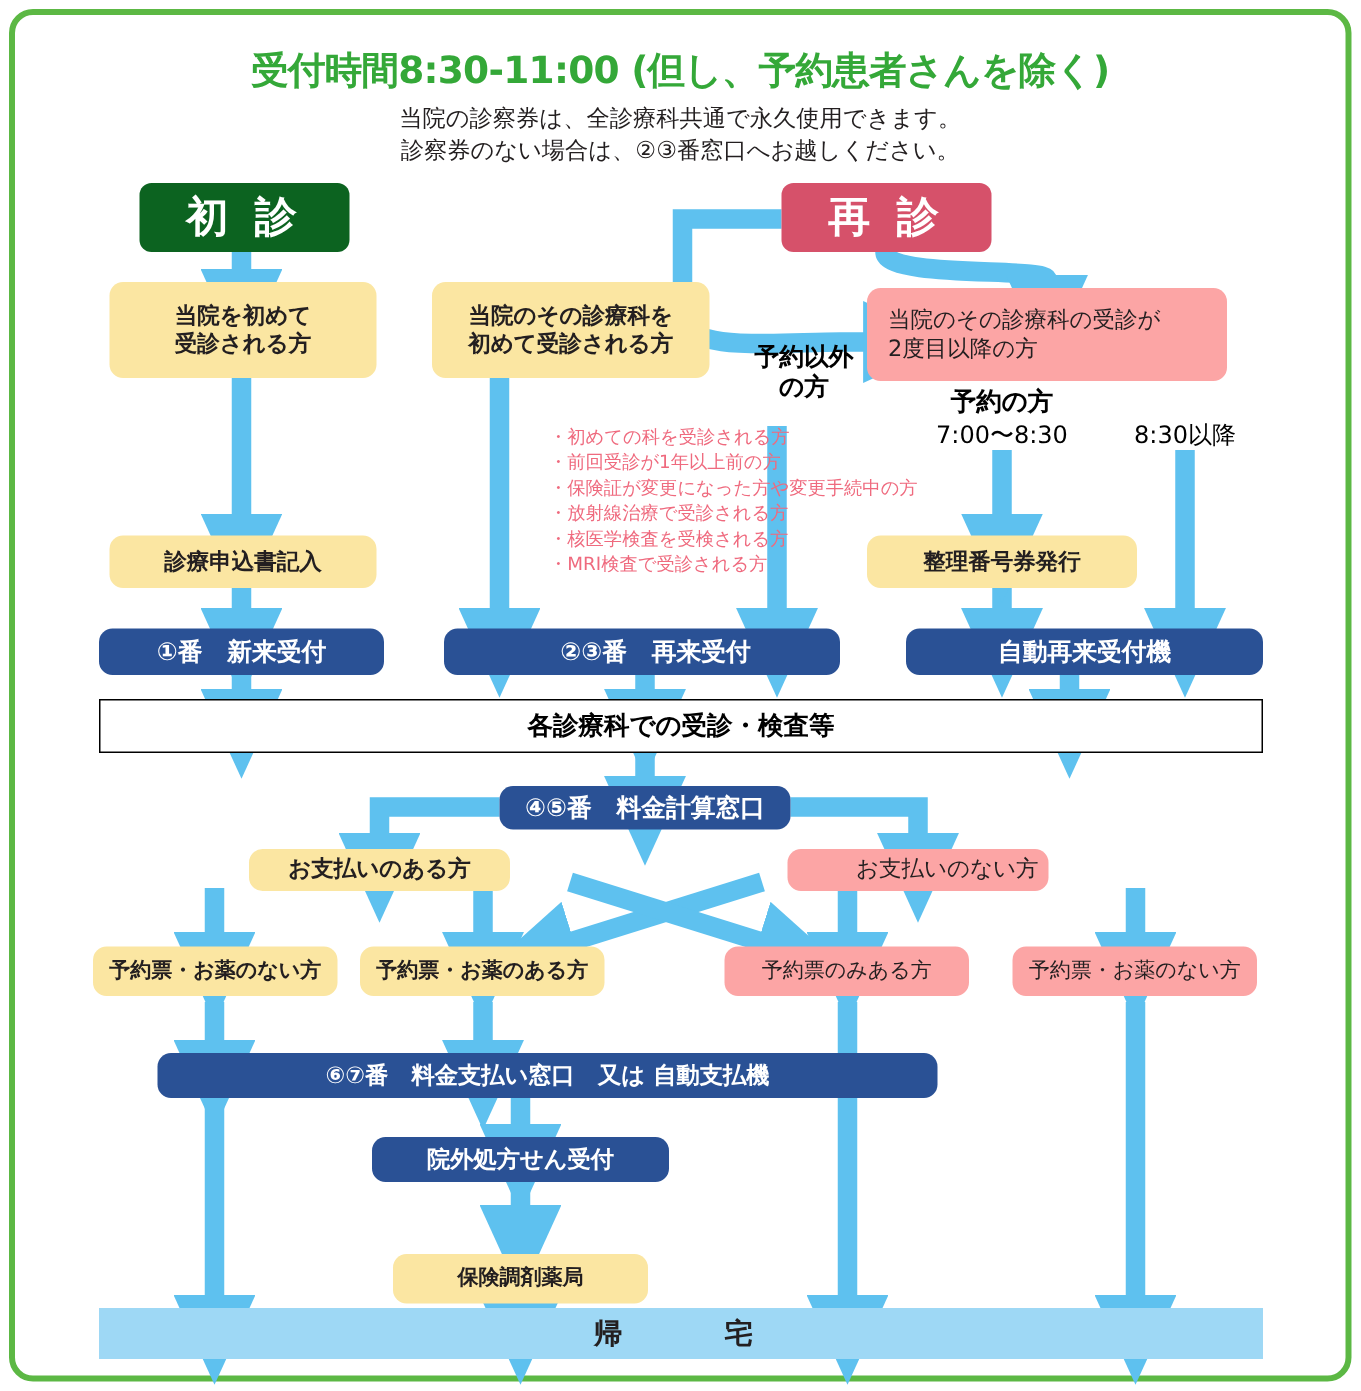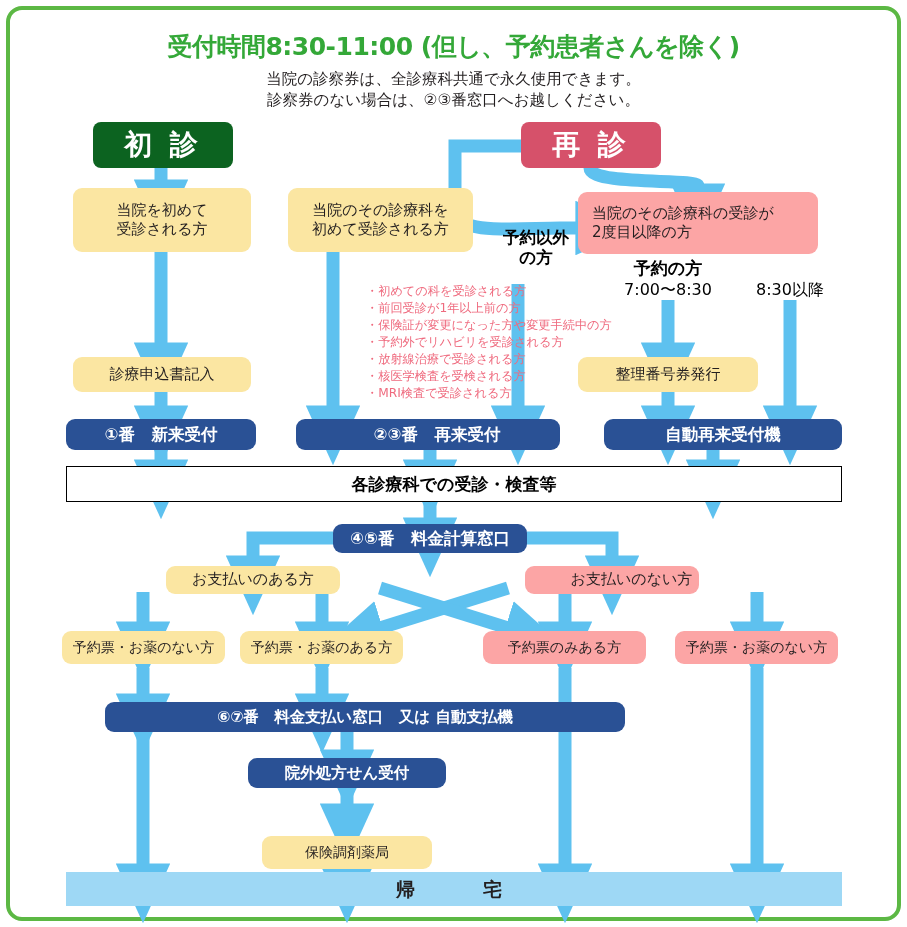--- a/index.html
+++ b/index.html
@@ -43,21 +43,21 @@
   }
   .hdr-green{
     background:#0c6320;border-radius:8px;color:#ffffff;
     font-weight:bold;font-size:28px;letter-spacing:4px;
   }
   .hdr-red{
     background:#d6516a;border-radius:8px;color:#ffffff;
     font-weight:bold;font-size:28px;letter-spacing:4px;
   }
   .yellow{
-    background:#fbe6a2;border-radius:9px;color:#231f20;font-size:15px;
+    background:#fbe6a2;border-radius:9px;color:#231f20;font-size:15px;font-weight:bold;
   }
   .pink{
     background:#fca5a5;border-radius:9px;color:#231f20;font-size:15px;
   }
   .navy{
     background:#2a5195;border-radius:9px;color:#ffffff;
     font-size:16.5px;font-weight:600;
   }
   .navy.small{font-size:15.5px;}
   .white-wide{
@@ -188,21 +188,20 @@
   </div>
 
   <div class="abs plainlabel bold" style="left:608px;top:258px;width:120px;">予約の方</div>
   <div class="abs plainlabel" style="left:608px;top:280px;width:120px;font-size:16px;">7:00〜8:30</div>
   <div class="abs plainlabel" style="left:734px;top:280px;width:112px;font-size:16px;">8:30以降</div>
 
   <div class="abs notes" style="left:366px;top:283px;width:250px;">
     <div>・初めての科を受診される方</div>
     <div>・前回受診が1年以上前の方</div>
     <div>・保険証が変更になった方や変更手続中の方</div>
-    <div>・予約外でリハビリを受診される方</div>
     <div>・放射線治療で受診される方</div>
     <div>・核医学検査を受検される方</div>
     <div>・MRI検査で受診される方</div>
   </div>
 
   <div class="abs box yellow" style="left:73px;top:357px;width:178px;height:35px;">診療申込書記入</div>
 
   <div class="abs box yellow" style="left:578px;top:357px;width:180px;height:35px;">整理番号券発行</div>
 
   <div class="abs box navy" style="left:66px;top:419px;width:190px;height:31px;">①番　新来受付</div>

